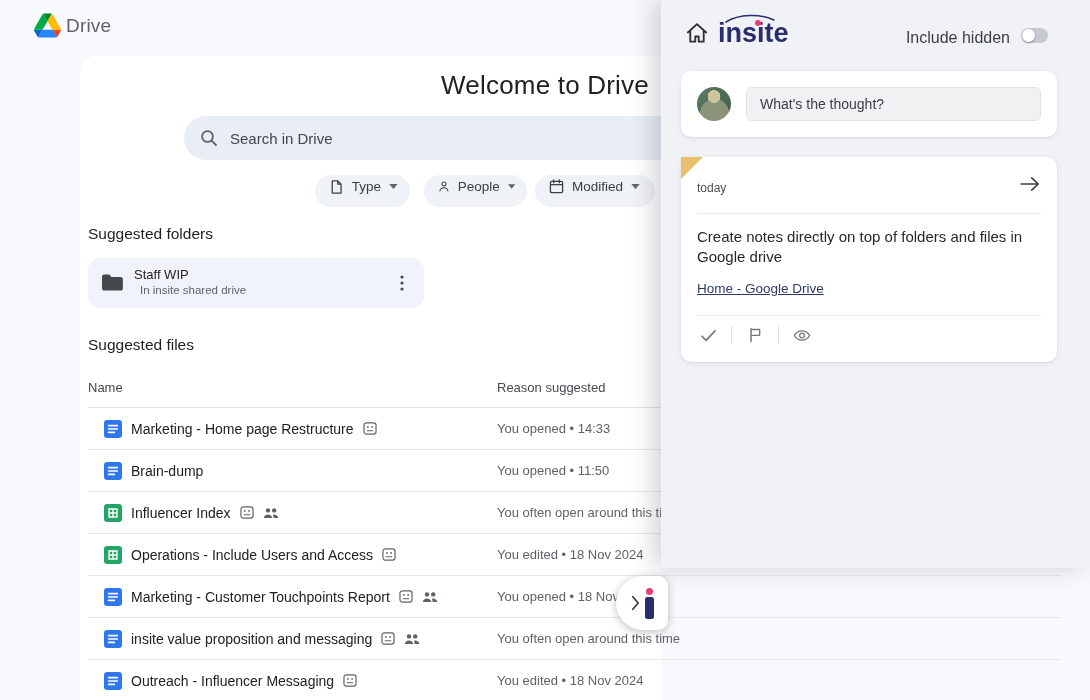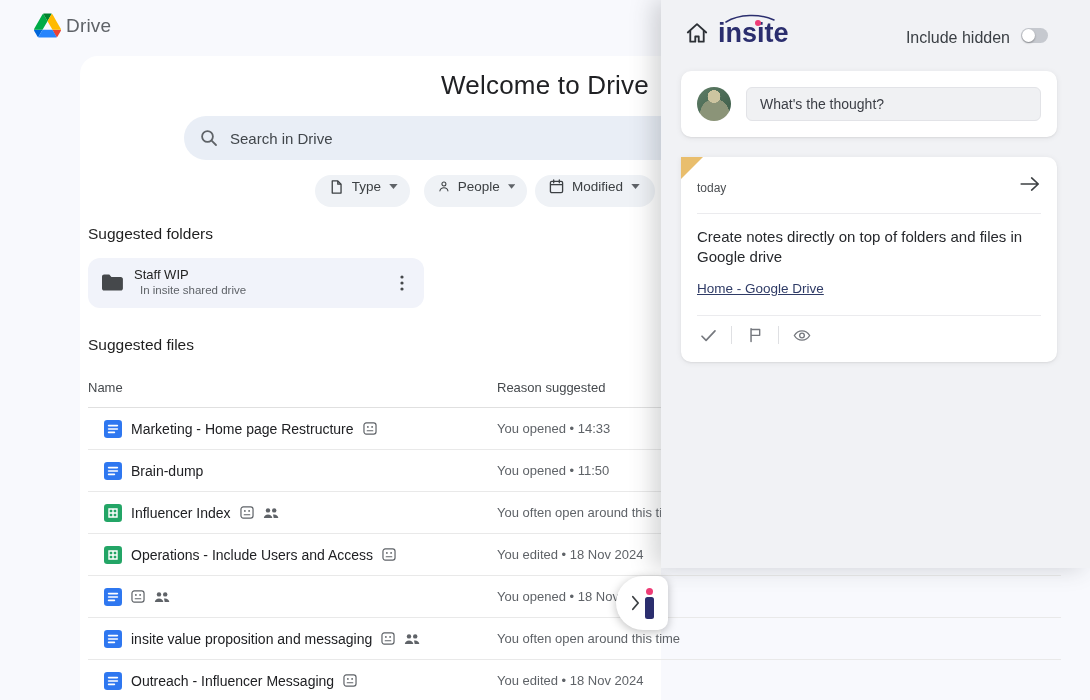--- a/index.html
+++ b/index.html
@@ -255,20 +255,21 @@
   </div>
 
   <div class="frow" style="top:576px">
     <div class="cell-name">
       <span class="ficon">
           <svg width="18" height="18" viewBox="0 0 18 18">
             <rect width="18" height="18" rx="3.2" fill="#2e77f0"></rect>
             <path d="M4.6 5.6h8.8M4.6 9h8.8M4.6 12.4h5.8" stroke="#fff" stroke-width="1.6" stroke-linecap="round"></path>
           </svg>
         </span>
+      <span class="fname">Marketing - Customer Touchpoints Report</span>
       <span class="ficon">
           <svg width="14" height="13" viewBox="0 0 15 14">
             <rect x="1" y="1" width="13" height="12" rx="2.5" fill="none" stroke="#5f6368" stroke-width="1.3"></rect>
             <circle cx="5.2" cy="5.3" r="1" fill="#5f6368"></circle>
             <circle cx="9.8" cy="5.3" r="1" fill="#5f6368"></circle>
             <path d="M4.5 9.4h6" stroke="#5f6368" stroke-width="1.3" stroke-linecap="round"></path>
           </svg>
         </span>
       <span class="ficon">
           <svg width="16" height="12" viewBox="0 0 16 12">

